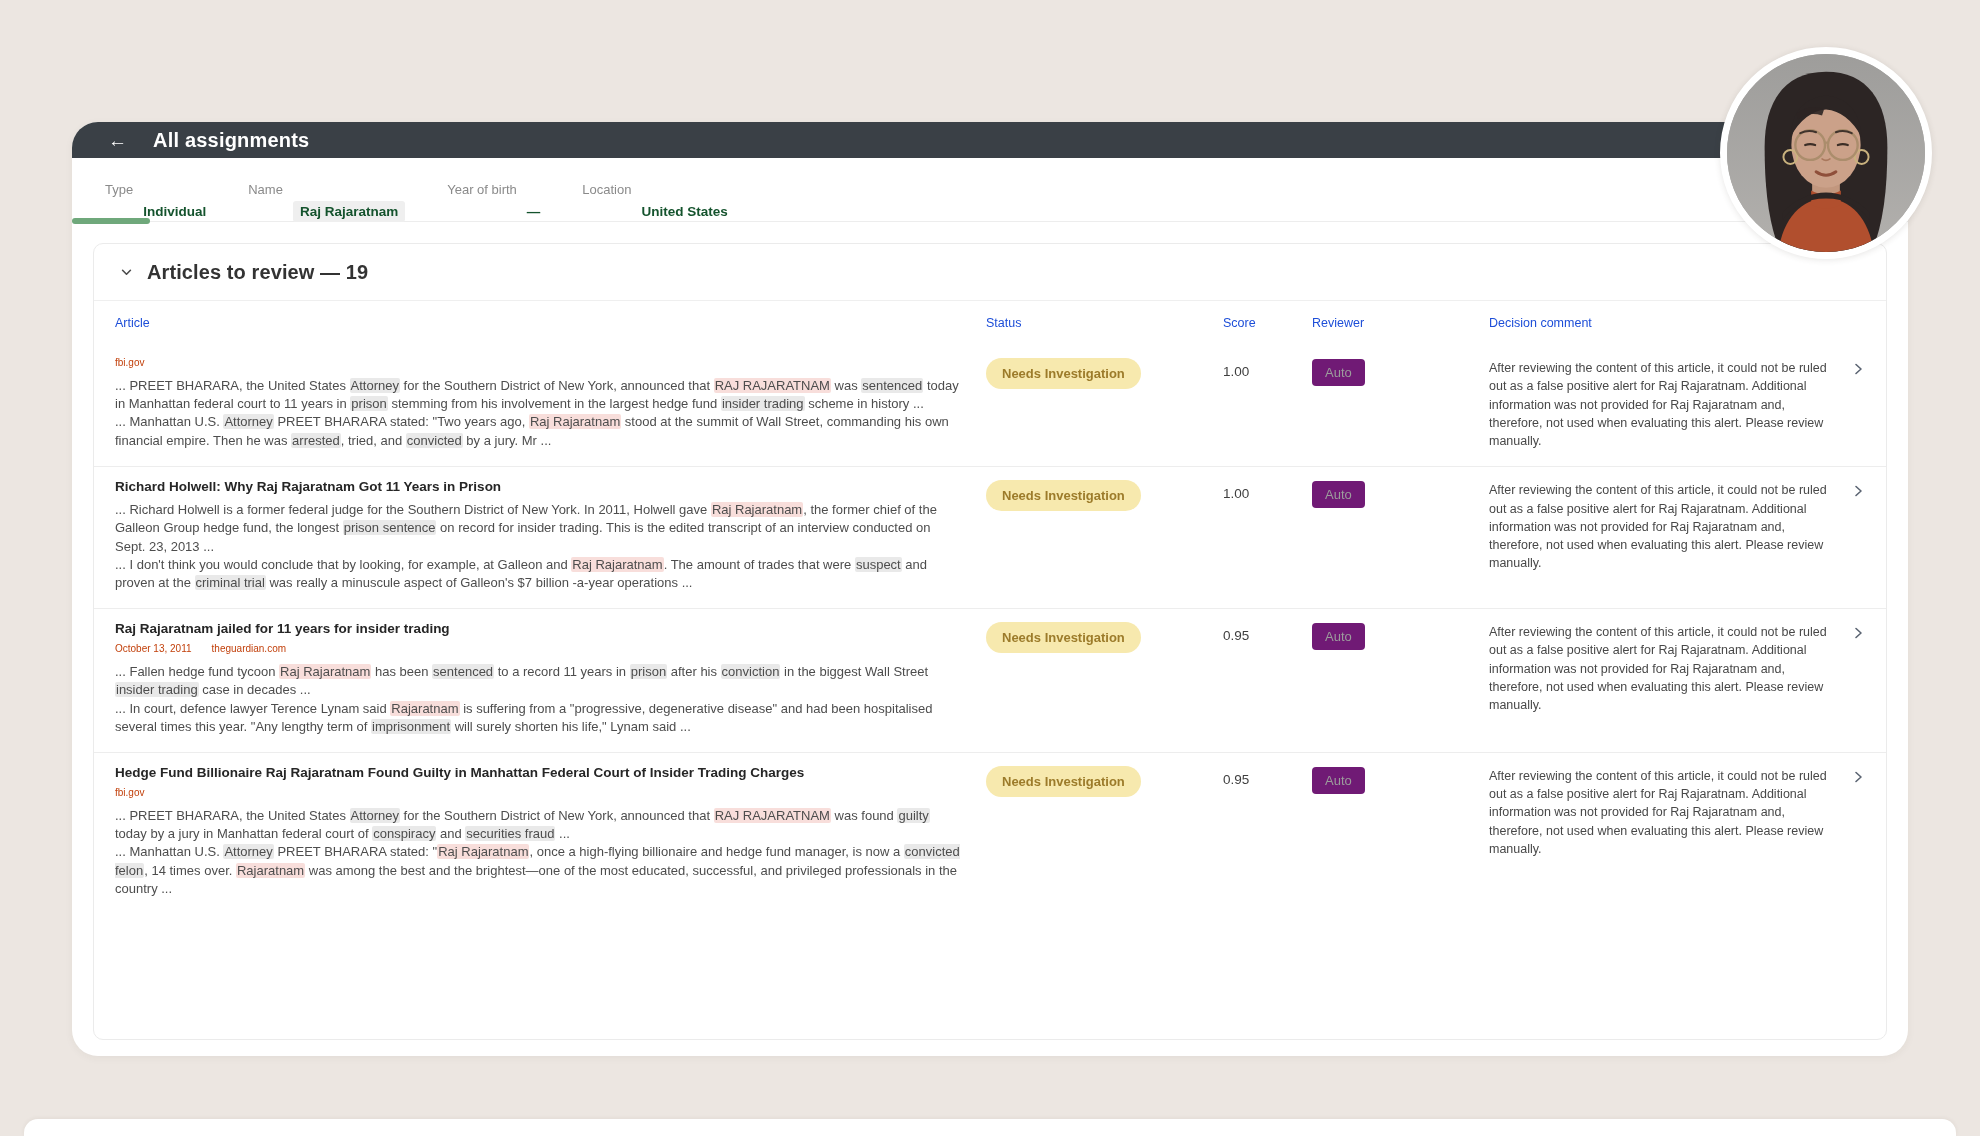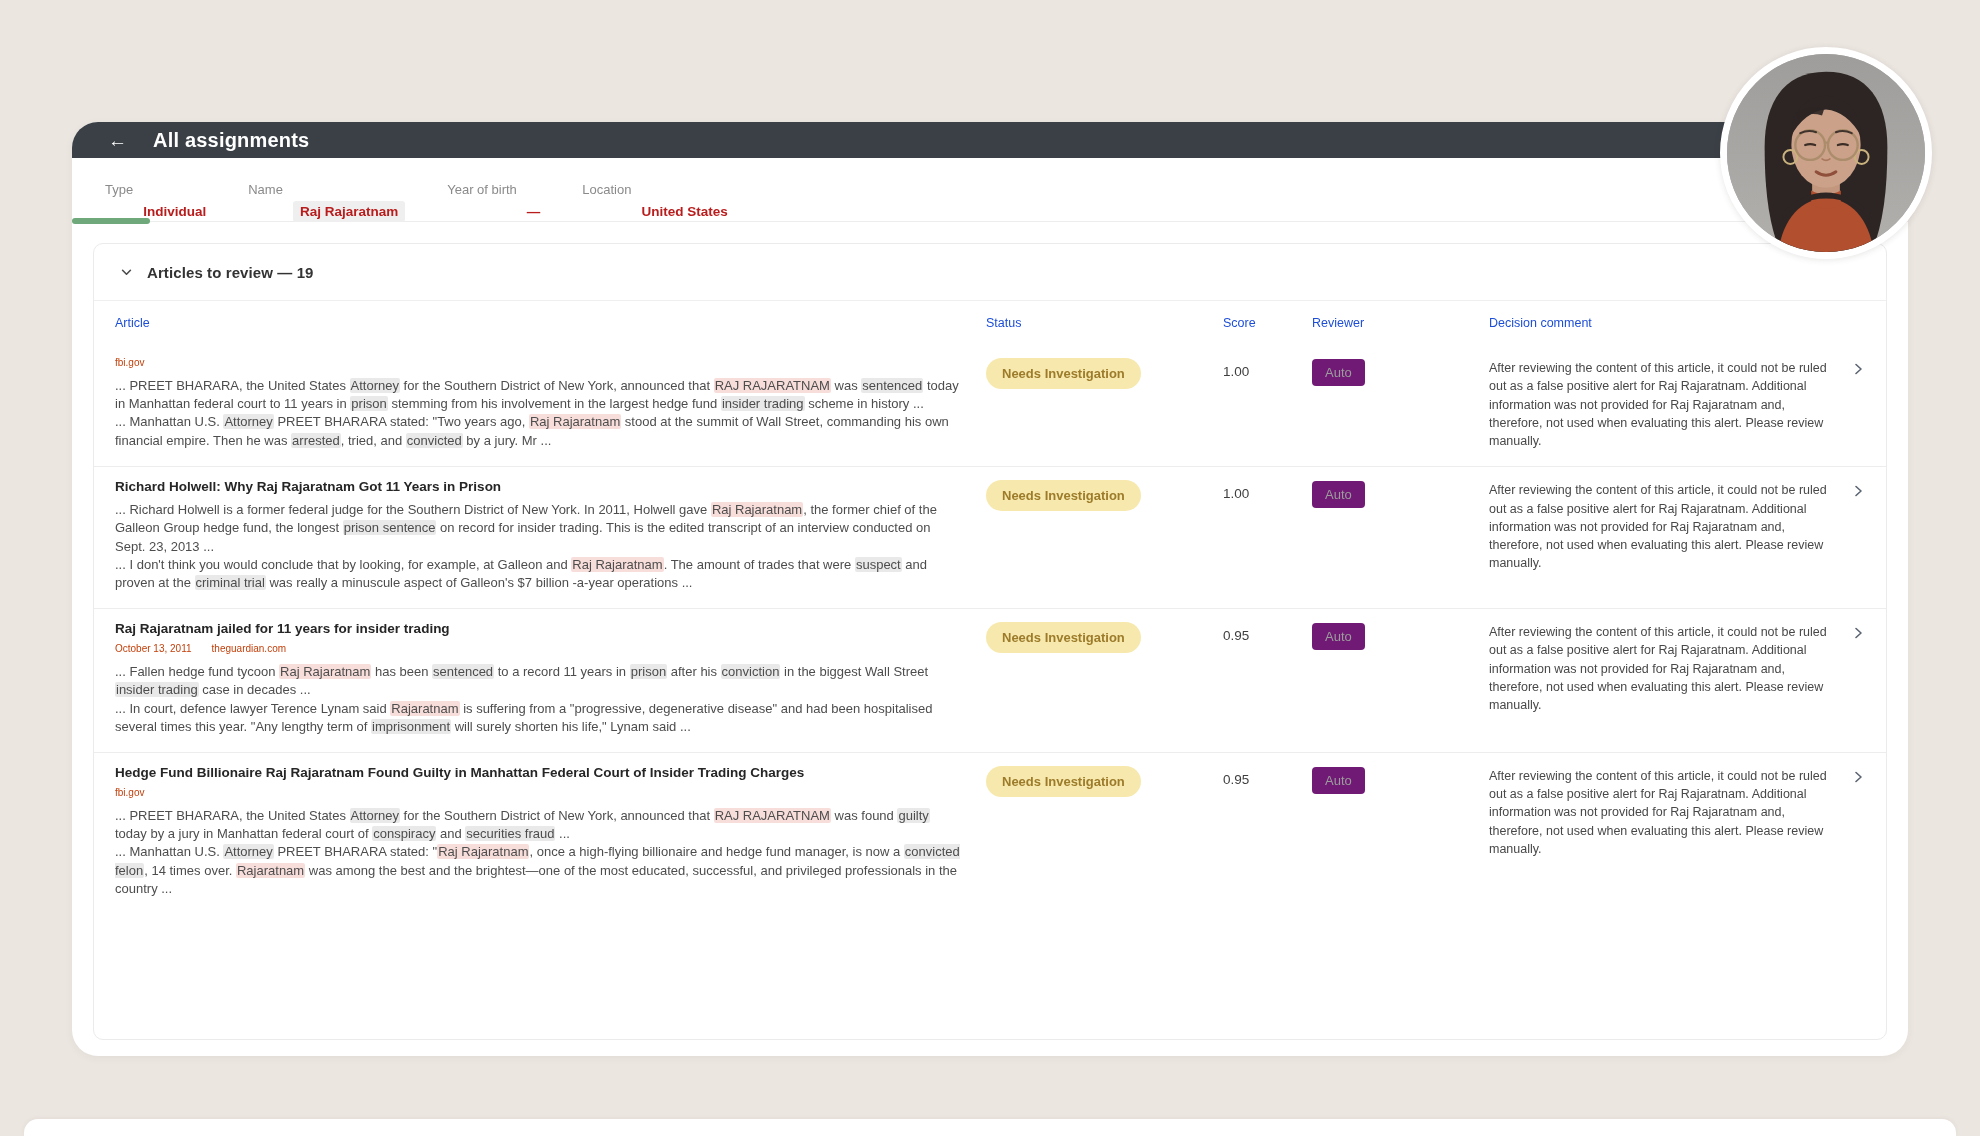--- a/index.html
+++ b/index.html
@@ -14,32 +14,32 @@
 
   .header-bar { height:36px; background:#3a4046; border-radius:26px 26px 0 0;
                 display:flex; align-items:center; padding-left:36px; }
   .back { color:#fff; font-size:19px; line-height:1; cursor:pointer; margin-right:26px; }
   .hb-title { color:#fff; font-size:20px; font-weight:700; letter-spacing:.2px; }
 
   .filter-row { height:64px; display:flex; align-items:center; padding-left:33px; gap:42px;
                 border-bottom:1px solid #ededed; position:relative; background:#fff; }
   .f-item { display:flex; align-items:center; gap:10px; }
   .f-label { font-size:13px; color:#8a8a8a; }
-  .f-value { font-size:13.5px; font-weight:700; color:#b91c1c;margin-top:44px; }
+  .f-value { font-size:13.5px; font-weight:700; color:#14532d;margin-top:44px; }
   .f-value.hl { background:#efefef; padding:3px 7px; border-radius:3px; }
   .green-ind { position:absolute; left:0; bottom:-3px; width:78px; height:6px;
                background:#6fa87b; border-radius:3px; }
 
   
   .section { position:absolute; left:21px; right:21px; top:121px; bottom:16px;
              border:1px solid #ebebeb; border-radius:10px; background:#fff; overflow:hidden; }
   .section-header { height:57px; display:flex; align-items:center; gap:15px;
                     padding:0 27px; border-bottom:1px solid #efefef; cursor:pointer; }
   .chev-down { width:11px; height:7px; flex:0 0 auto; }
-  .sec-title { font-size:15px; font-weight:700; color:#333; letter-spacing:.1px; }
+  .sec-title { font-size:20px; font-weight:700; color:#333; letter-spacing:.1px; }
 
   .grid { display:grid; grid-template-columns:871px 237px 89px 177px 360px 1fr; }
   .thead { padding:0 21px; height:44px; align-items:center; color:#1d4ed8; font-size:12.5px; }
 
   .row { padding:12px 21px 16px 21px; border-bottom:1px solid #ededed; align-items:start; }
   .row:last-child { border-bottom:none; }
 
   .a-title { font-size:13.5px; font-weight:700; color:#262626; margin-bottom:7px; max-width:860px; }
   .a-meta { font-size:10px; color:#c2410c; margin-bottom:9px; }
   .a-meta .a-date { margin-right:20px; }

